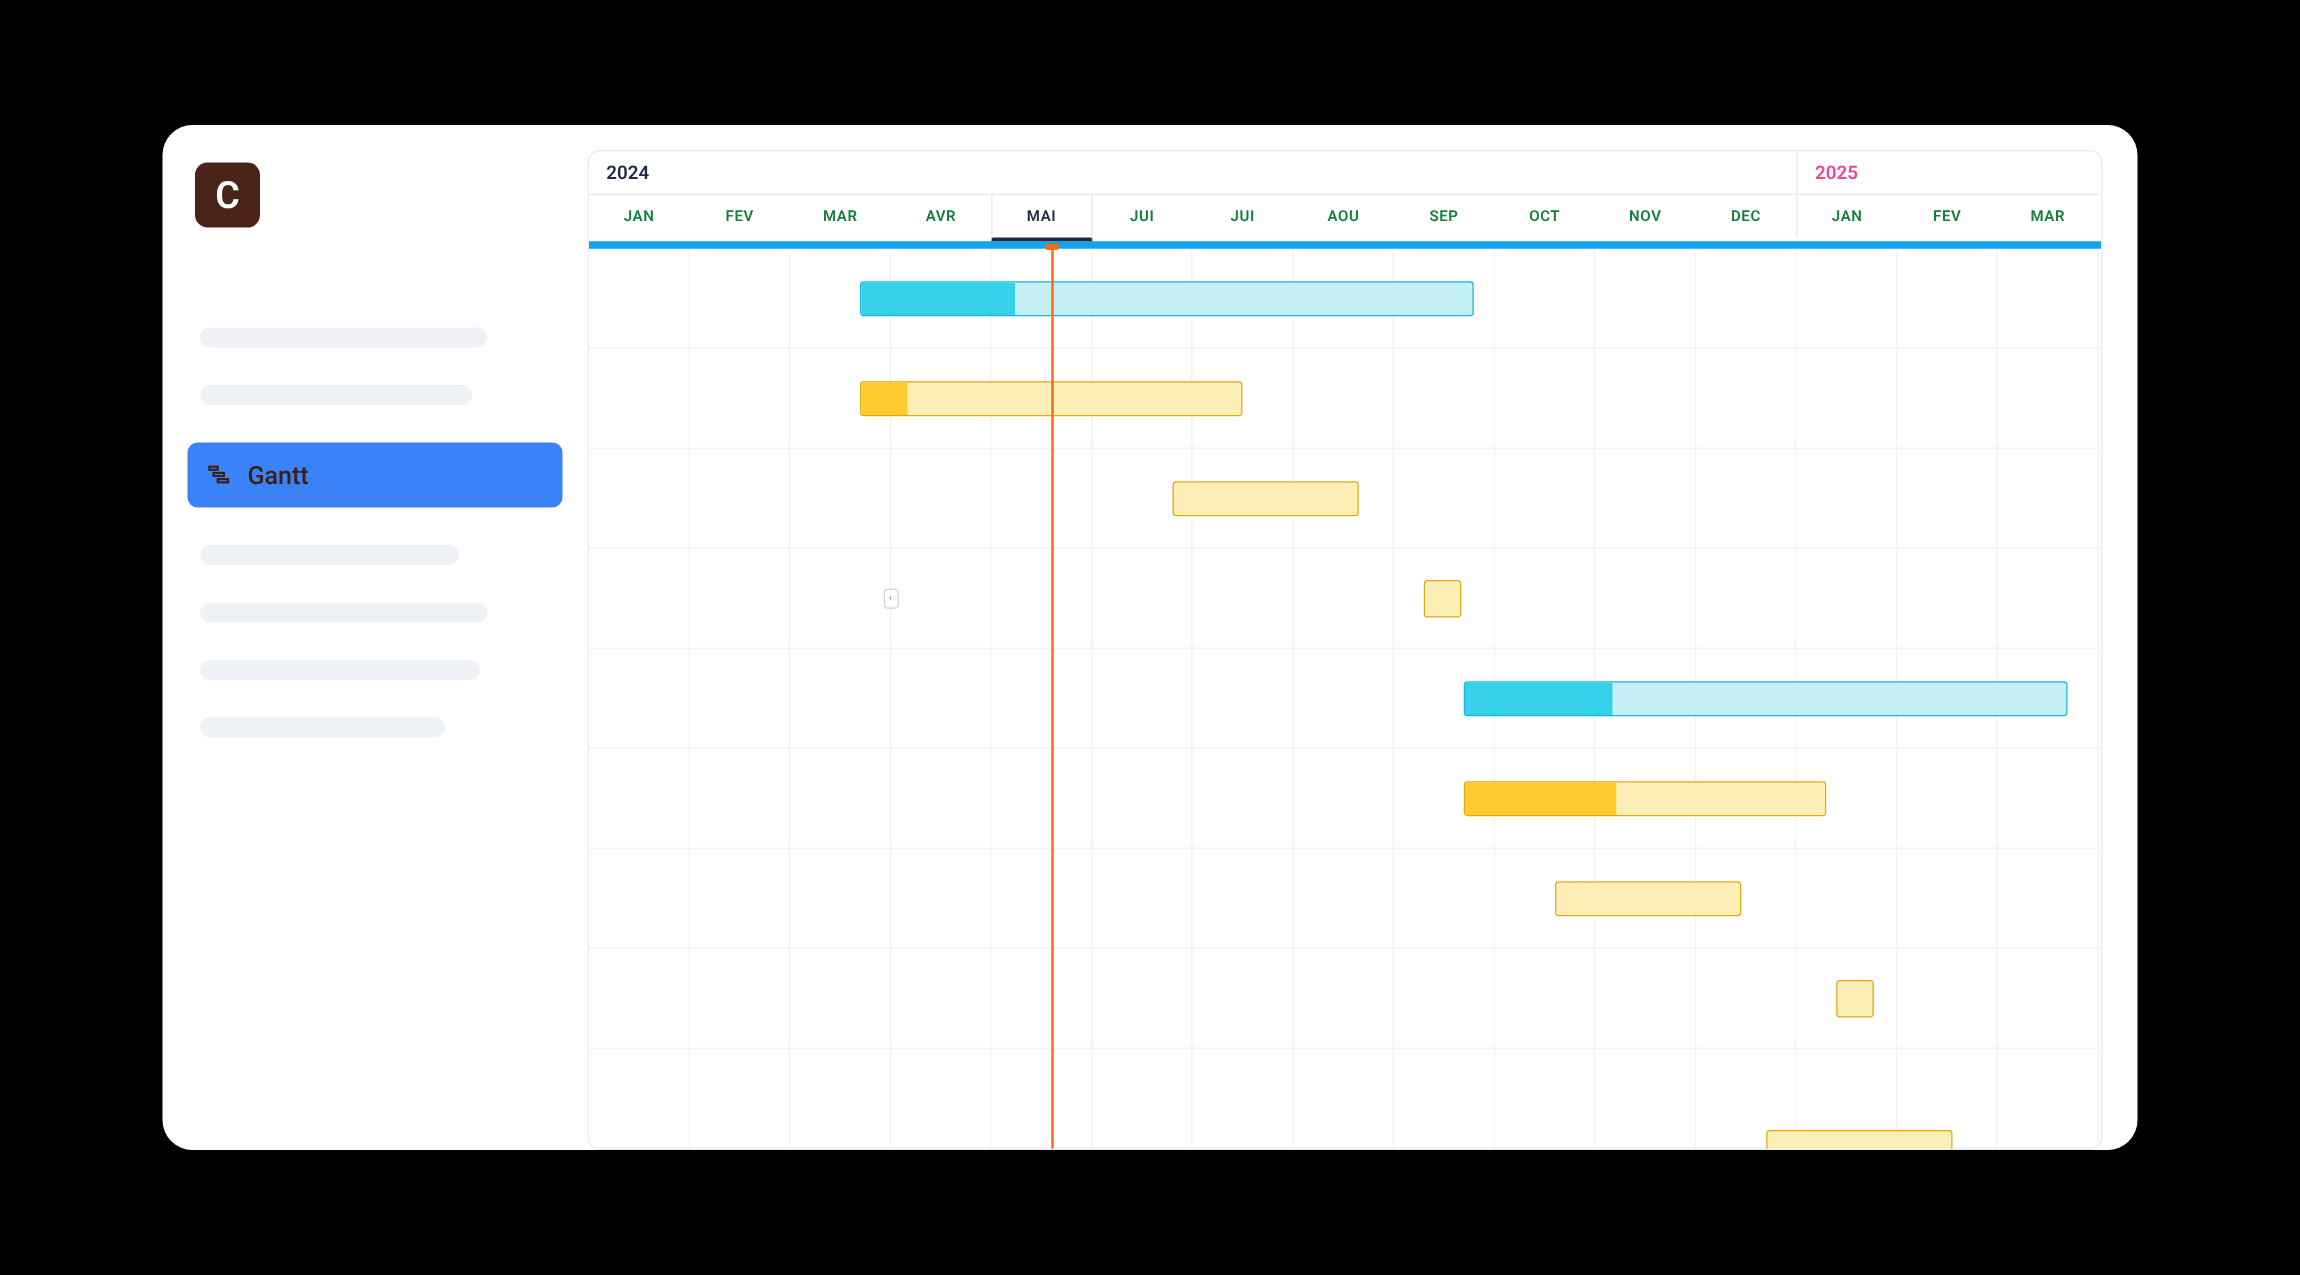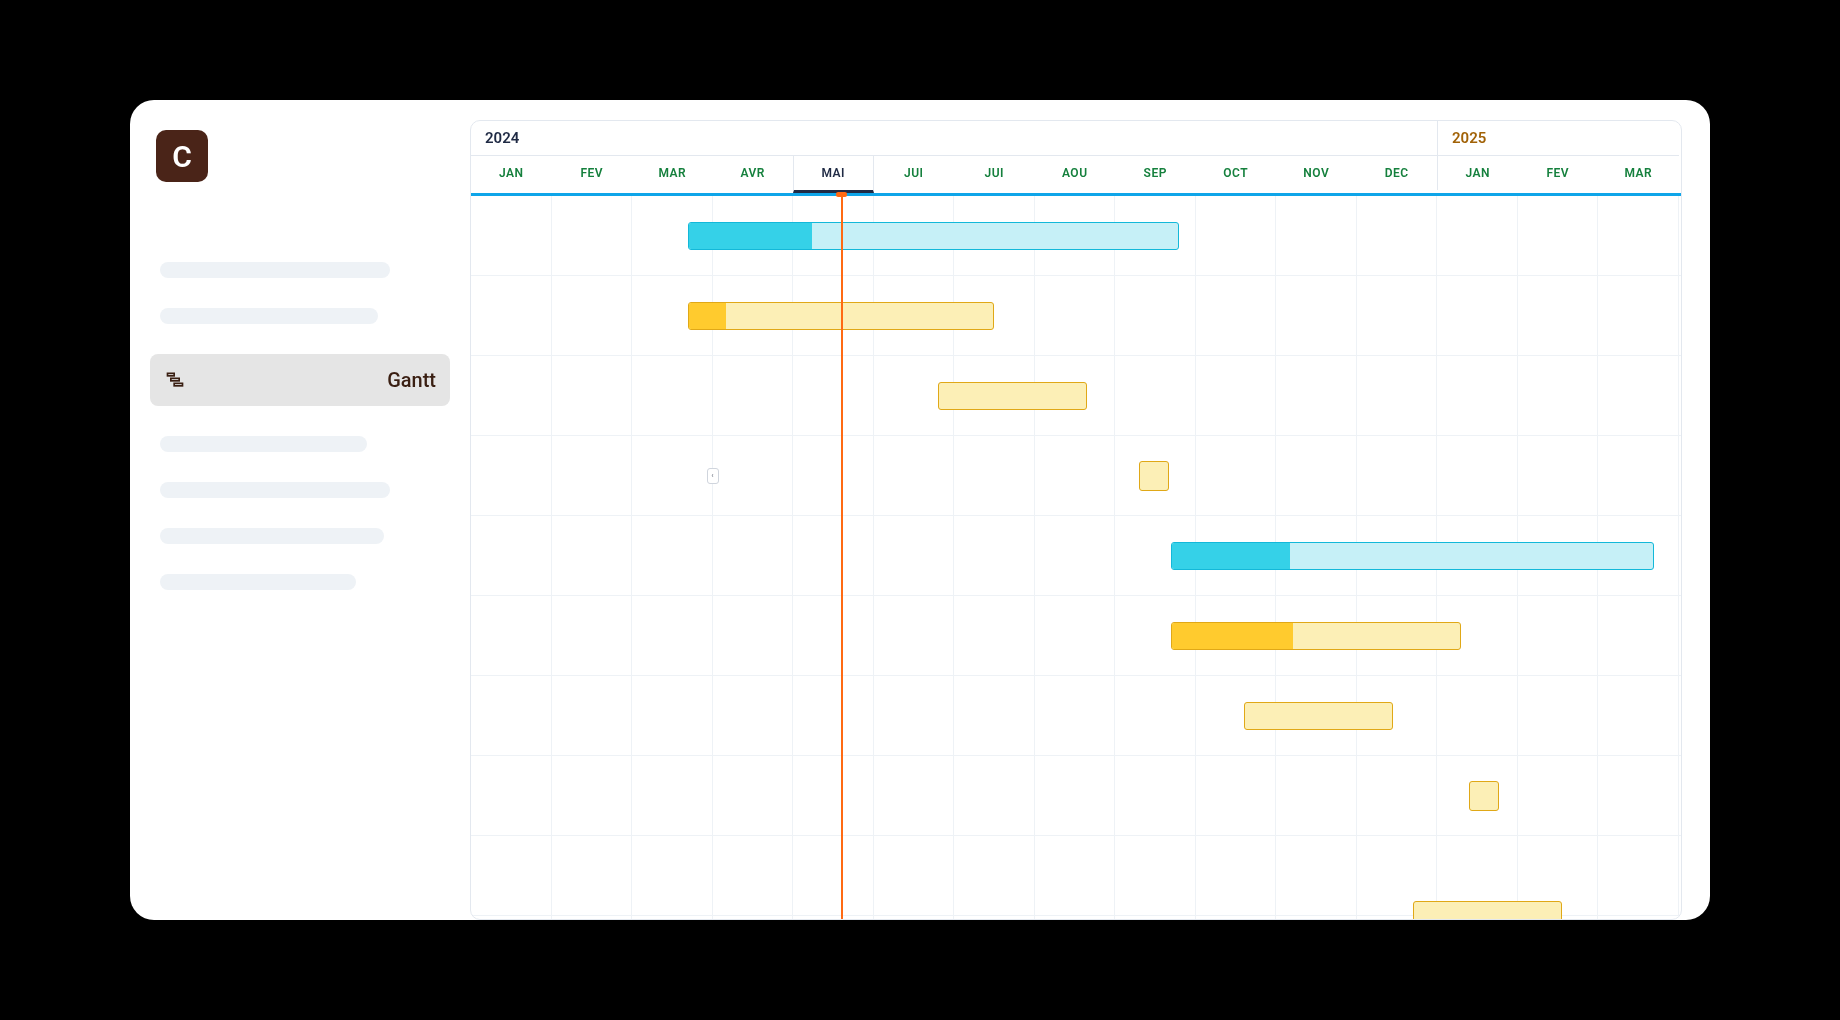--- a/index.html
+++ b/index.html
@@ -44,27 +44,26 @@
   height: 16px;
   background: #eef2f6;
   border-radius: 8px;
   margin-bottom: 30px;
 }
 .nav-item-active {
   display: flex;
   align-items: center;
   gap: 12px;
   padding: 14px 14px;
-  background: #e5e5e5;
+  background: #3b82f6;
   border-radius: 8px;
   margin: 0 -10px 30px -10px;
   color: #3a1f12;
   font-size: 20px;
   font-weight: 500;
-  justify-content: space-between;
 }
 .gantt-icon {
   width: 22px;
   height: 22px;
   display: flex;
   align-items: center;
   justify-content: center;
 }
 .gantt-icon svg { stroke: #3a1f12; }
 .main {
@@ -73,31 +72,31 @@
   overflow: hidden;
 }
 .gantt-container {
   border: 1px solid #e3e8ef;
   border-radius: 10px;
   overflow: hidden;
   height: 100%;
 }
 .timeline-header {
   display: flex;
-  border-bottom: 3px solid #0ea5e9;
+  border-bottom: 6px solid #0ea5e9;
 }
 .year-section { display: flex; flex-direction: column; }
 .year-label {
   padding: 8px 14px;
   font-size: 15px;
   font-weight: 600;
   color: #1f2a44;
   border-bottom: 1px solid #e3e8ef;
 }
-.year-label.secondary { color: #a16207; }
+.year-label.secondary { color: #ec4899; }
 .year-section + .year-section .year-label,
 .year-section + .year-section .month-cell:first-child { border-left: 1px solid #e3e8ef; }
 .months-row { display: flex; }
 .month-cell {
   width: 80.5px;
   text-align: center;
   padding: 10px 0;
   font-size: 12px;
   font-weight: 600;
   color: #15803d;

